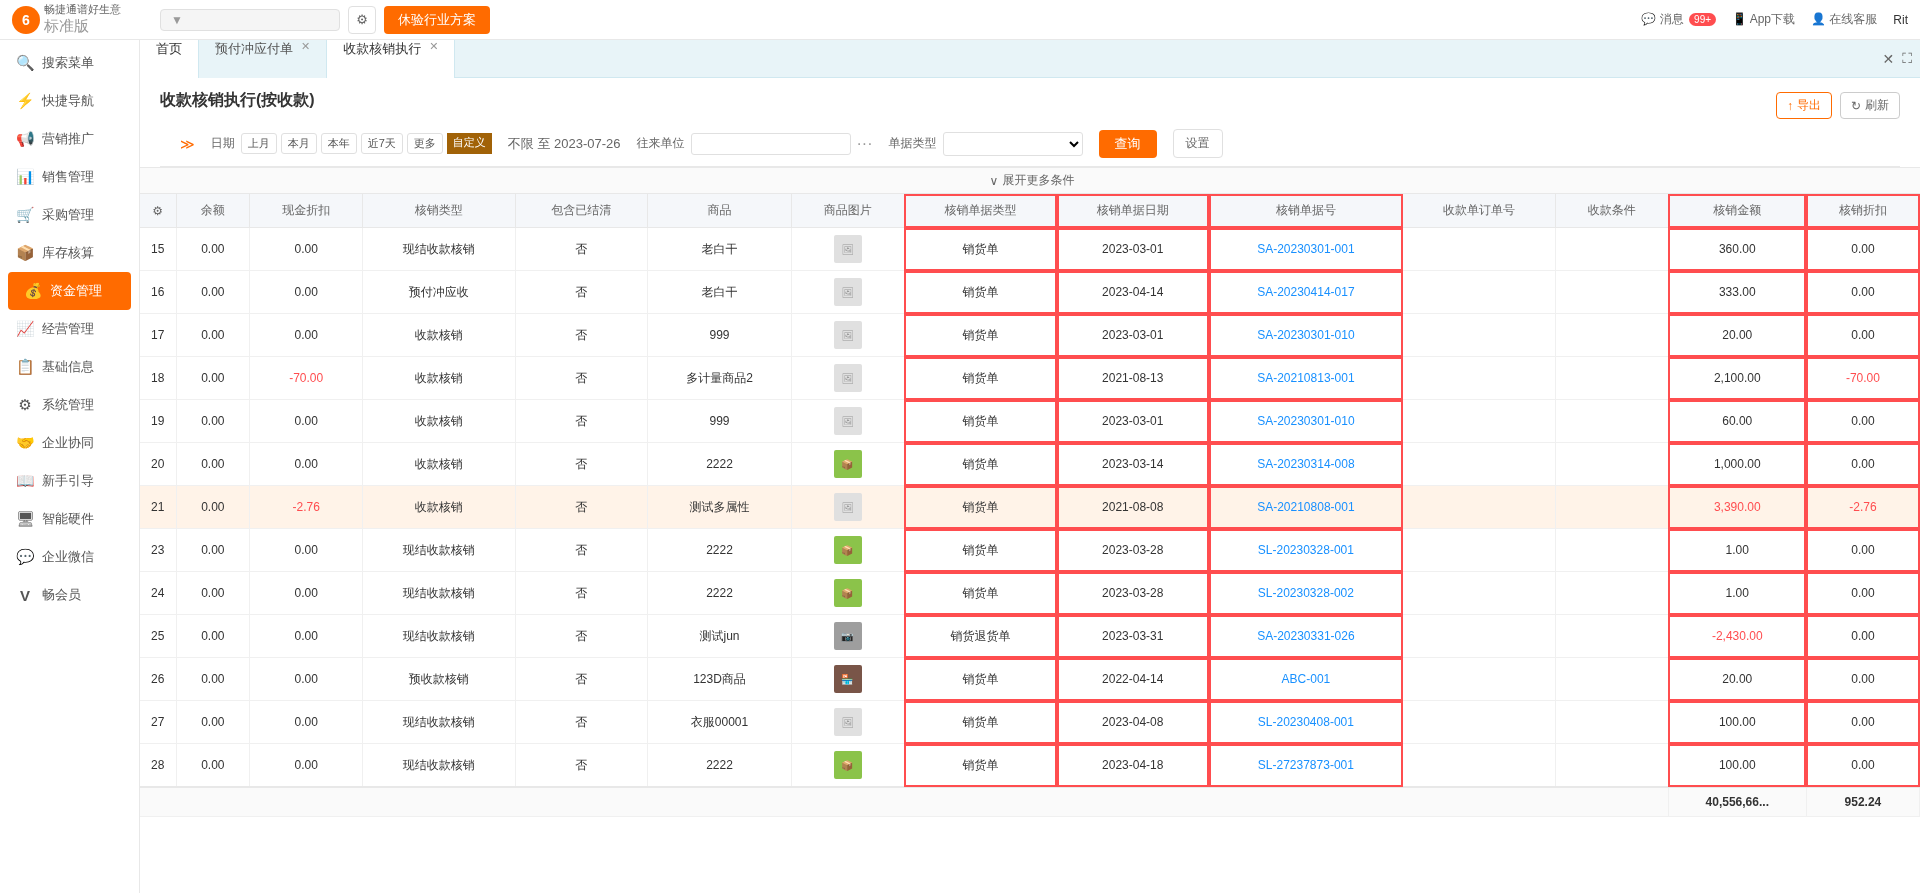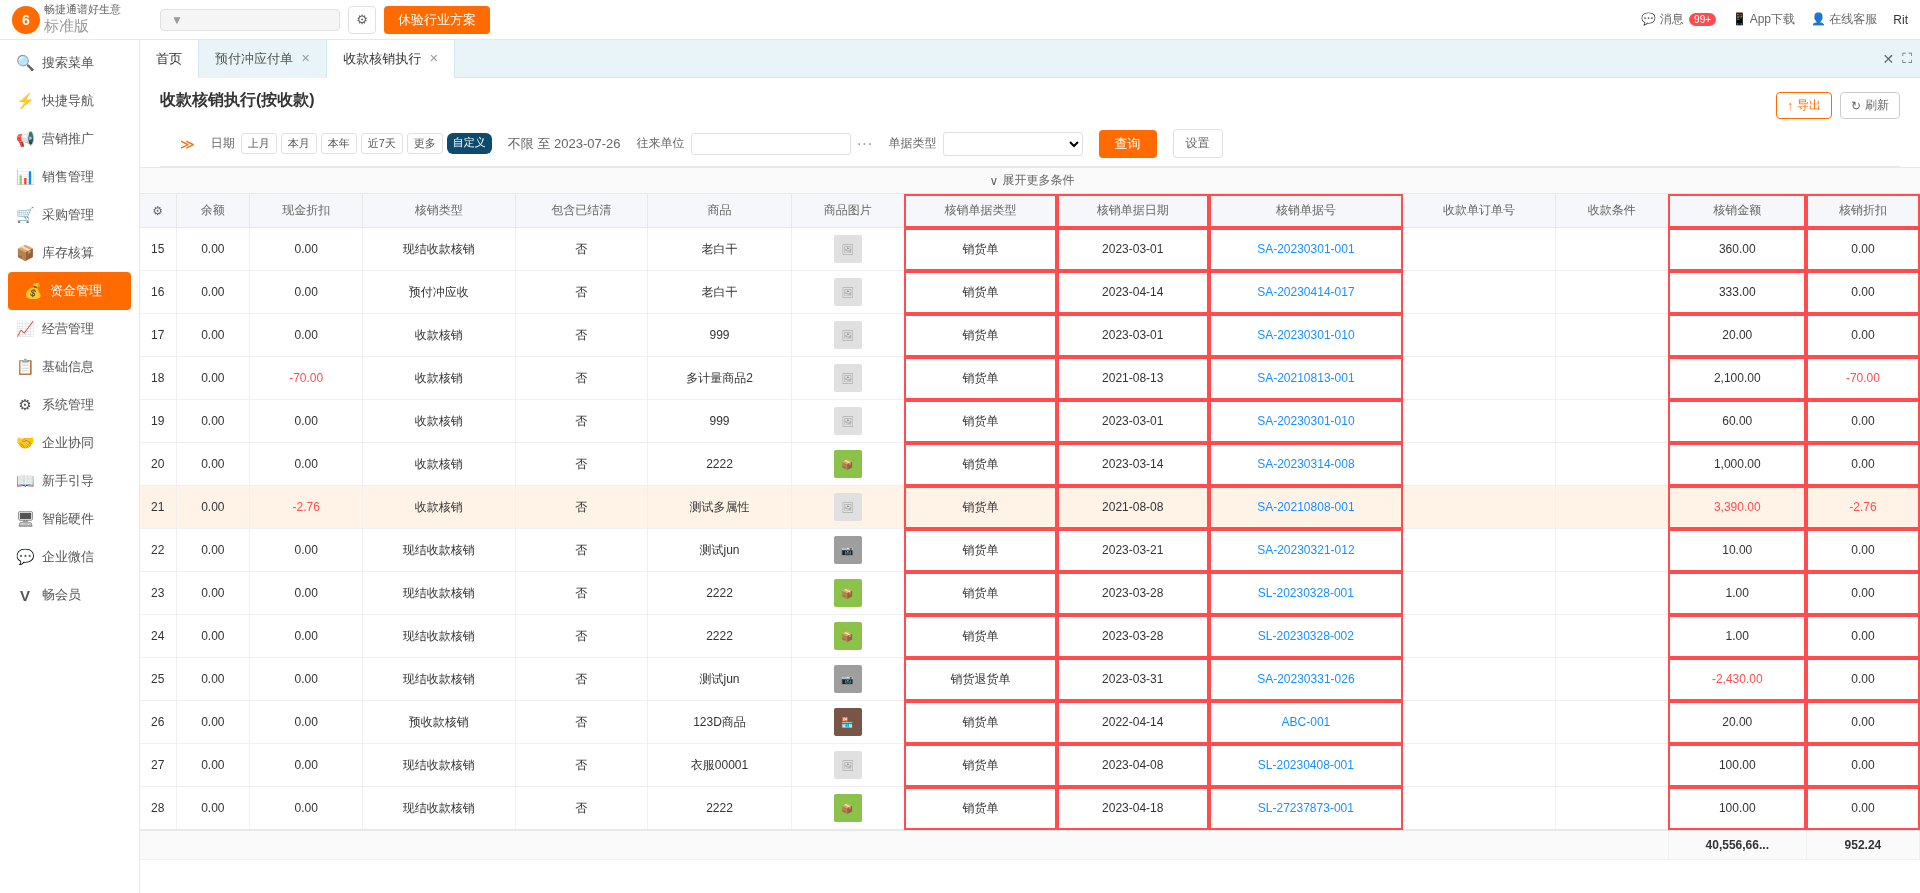--- a/index.html
+++ b/index.html
@@ -65,21 +65,21 @@
 
     
     .main { flex: 1; display: flex; flex-direction: column; overflow: hidden; }
 
     
     .tab-bar {
       background: #e8f4f8; height: 38px; display: flex; align-items: center;
       padding: 0 0 0 0; border-bottom: 1px solid #d0e8f0;
     }
     .tab {
-      height: 38px; padding: 0 16px; display: flex; align-items: center; gap: 6px;
+      height: 38px; padding: 0 16px; display: flex; align-items: flex-start; gap: 6px;
       cursor: pointer; font-size: 13px; border-right: 1px solid #d0e8f0;
       background: #e8f4f8; color: #555;
     }
     .tab.home { background: #fff; color: #333; font-weight: 500; }
     .tab.active { background: #fff; color: #333; }
     .tab-close { color: #999; font-size: 11px; margin-left: 2px; cursor: pointer; }
     .tab-bar-end { flex: 1; display: flex; justify-content: flex-end; padding-right: 8px; gap: 8px; align-items: center; }
     .tab-bar-btn { background: none; border: none; cursor: pointer; color: #666; font-size: 14px; }
 
     
@@ -306,21 +306,21 @@
         <div class="filter-bar">
           <span class="filter-toggle">≫</span>
           <div class="filter-item">
             <span class="filter-label">日期</span>
             <div class="date-btns">
               <button class="date-btn">上月</button>
               <button class="date-btn">本月</button>
               <button class="date-btn">本年</button>
               <button class="date-btn">近7天</button>
               <button class="date-btn">更多</button>
-              <span class="date-custom active" style="background:#0c4a6e;color:white;padding:2px 6px;border-radius:6px;font-size:11px;">自定义</span>
+              <span class="date-custom active" style="background:#a16207;color:white;padding:2px 6px;border-radius:0;font-size:11px;">自定义</span>
             </div>
           </div>
           <div style="font-size:13px;color:#666;">不限 至 2023-07-26</div>
           <div class="filter-item">
             <span class="filter-label">往来单位</span>
             <input class="filter-input" type="text" value="" style="">
             <span class="filter-dots">···</span>
           </div>
           <div class="filter-item">
             <span class="filter-label">单据类型</span>
@@ -465,36 +465,20 @@
     <td><div class="img-placeholder" style="background:#e0e0e0;">🖼</div></td>
     <td style="outline:2px solid #ff4d4f;outline-offset:-2px;">销货单</td>
     <td style="outline:2px solid #ff4d4f;outline-offset:-2px;">2021-08-08</td>
     <td style="outline:2px solid #ff4d4f;outline-offset:-2px;"><a class="link-cell" href="#">SA-20210808-001</a></td>
     <td></td>
     <td></td>
     <td style="outline:2px solid #ff4d4f;outline-offset:-2px;color:#ff4d4f;">3,390.00</td>
     <td style="outline:2px solid #ff4d4f;outline-offset:-2px;color:#ff4d4f;">-2.76</td>
   </tr>
               <tr>
-    <td>22</td>
-    <td>0.00</td>
-    <td>0.00</td>
-    <td>现结收款核销</td>
-    <td>否</td>
-    <td>测试jun</td>
-    <td><div class="img-placeholder" style="background:#9e9e9e;">📷</div></td>
-    <td style="outline:2px solid #ff4d4f;outline-offset:-2px;">销货单</td>
-    <td style="outline:2px solid #ff4d4f;outline-offset:-2px;">2023-03-21</td>
-    <td style="outline:2px solid #ff4d4f;outline-offset:-2px;"><a class="link-cell" href="#">SA-20230321-012</a></td>
-    <td></td>
-    <td></td>
-    <td style="outline:2px solid #ff4d4f;outline-offset:-2px;">10.00</td>
-    <td style="outline:2px solid #ff4d4f;outline-offset:-2px;">0.00</td>
-  </tr>
-              <tr>
     <td>23</td>
     <td>0.00</td>
     <td>0.00</td>
     <td>现结收款核销</td>
     <td>否</td>
     <td>2222</td>
     <td><div class="img-placeholder" style="background:#8bc34a;">📦</div></td>
     <td style="outline:2px solid #ff4d4f;outline-offset:-2px;">销货单</td>
     <td style="outline:2px solid #ff4d4f;outline-offset:-2px;">2023-03-28</td>
     <td style="outline:2px solid #ff4d4f;outline-offset:-2px;"><a class="link-cell" href="#">SL-20230328-001</a></td>

